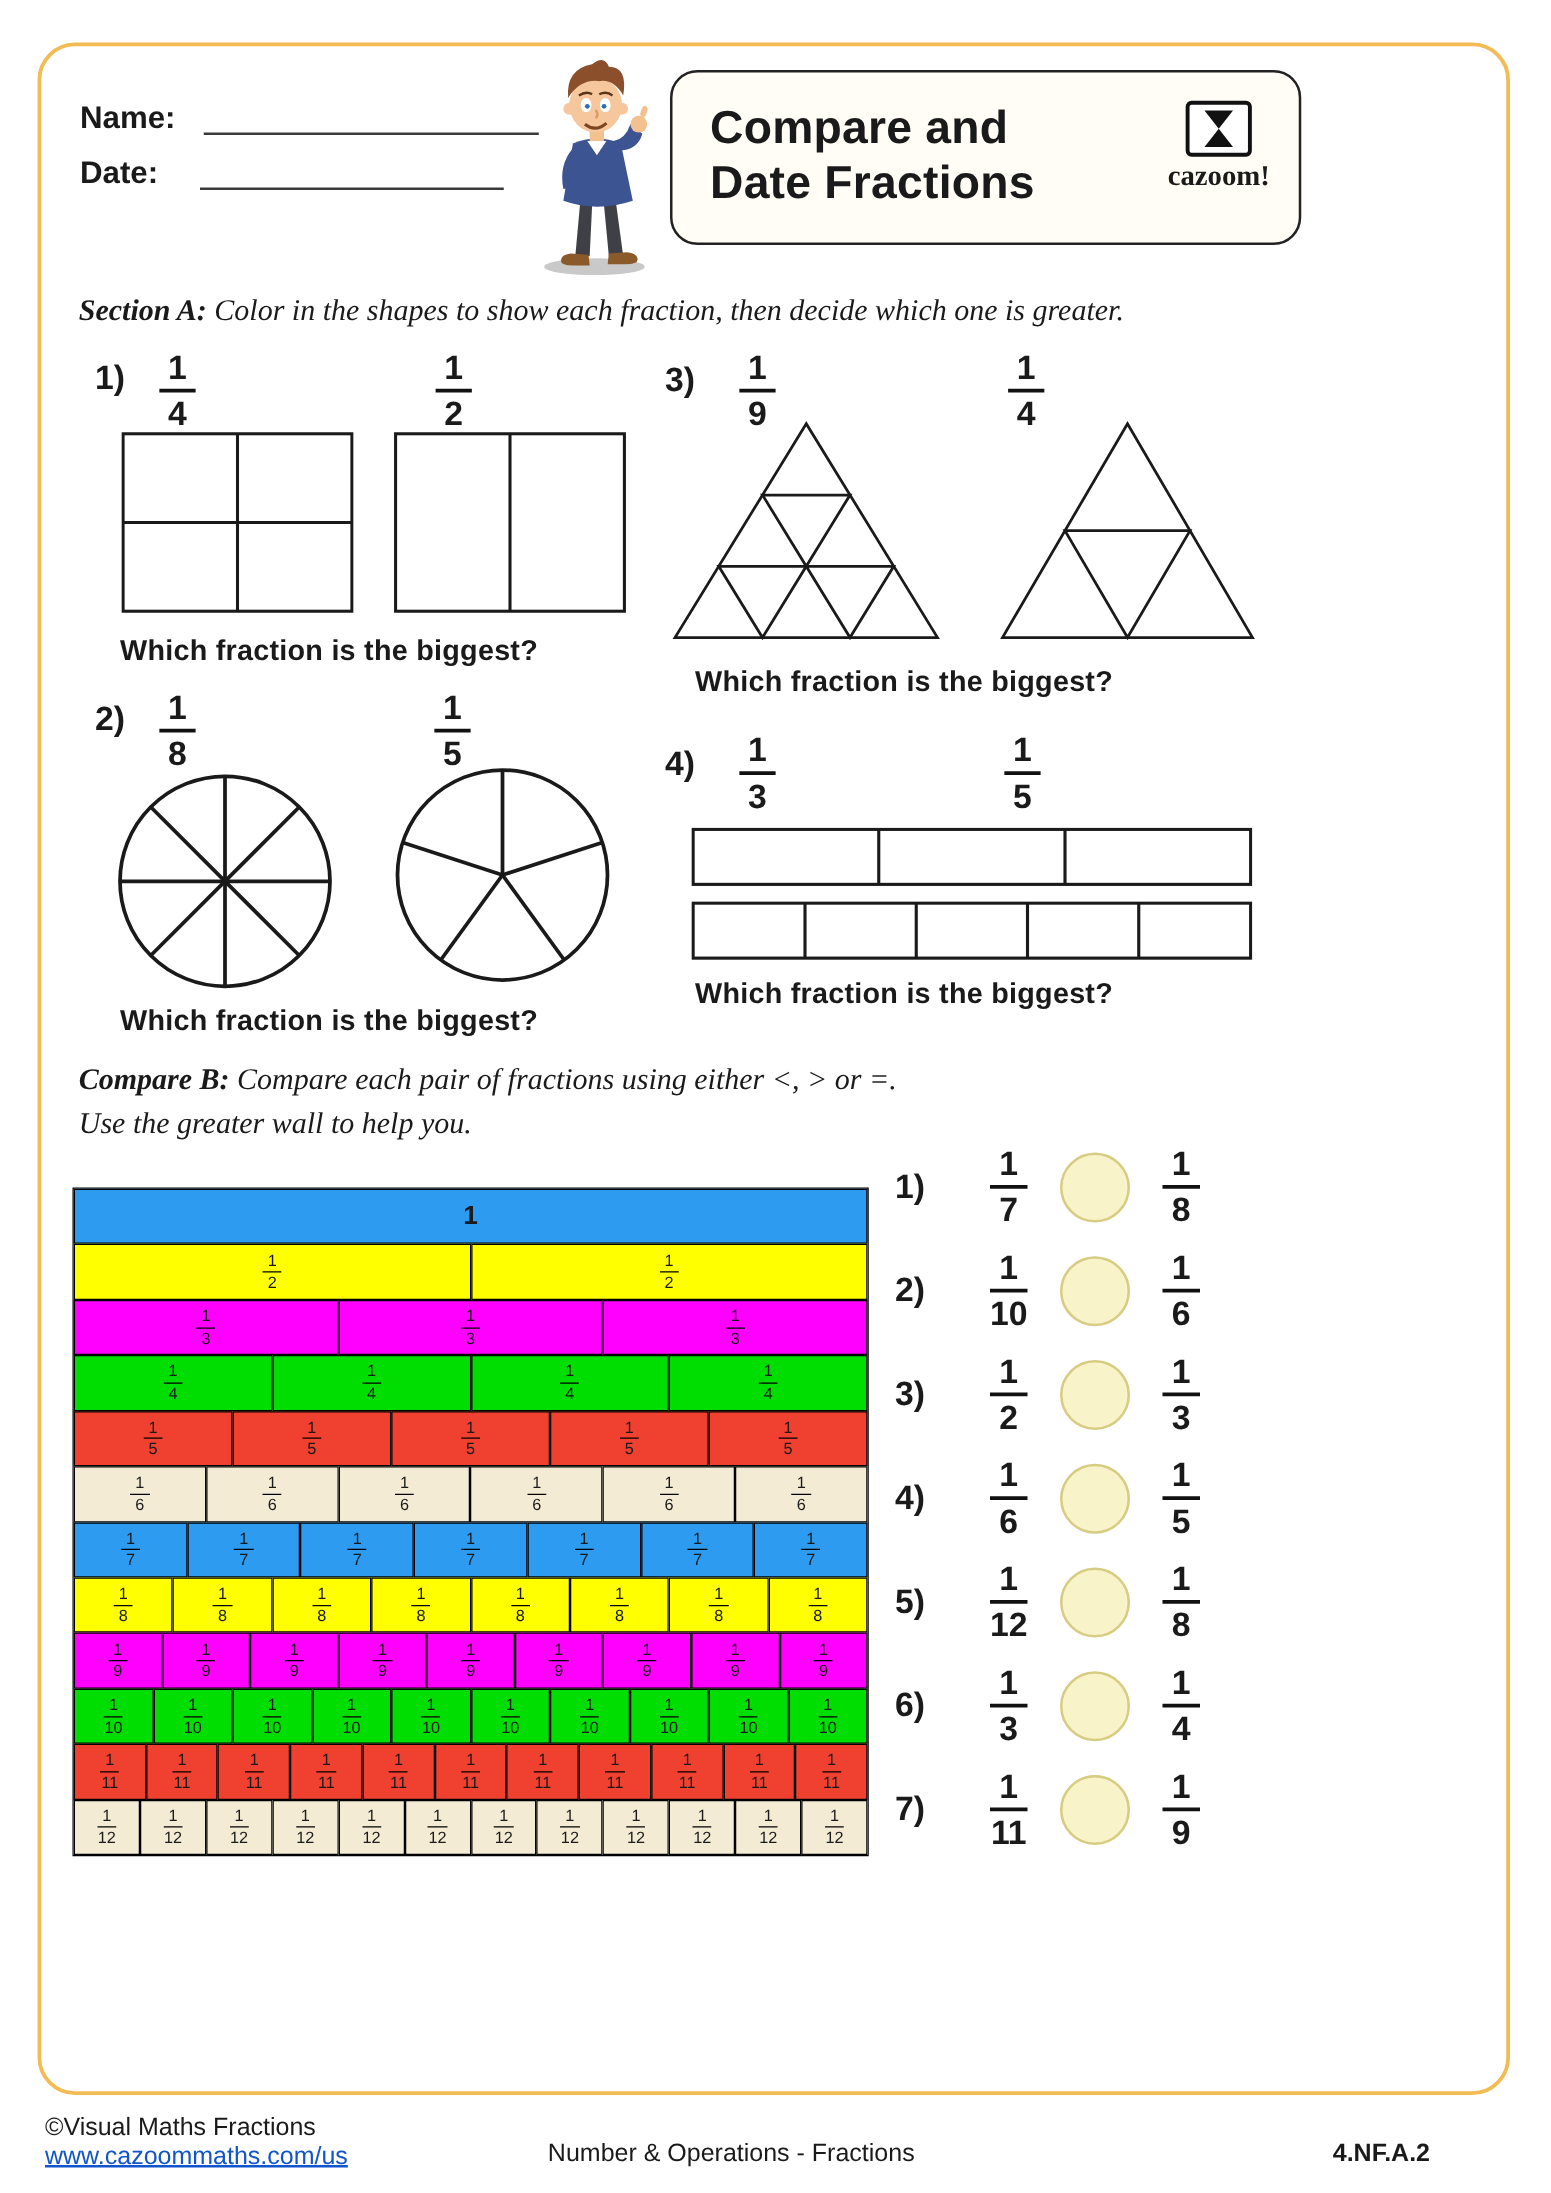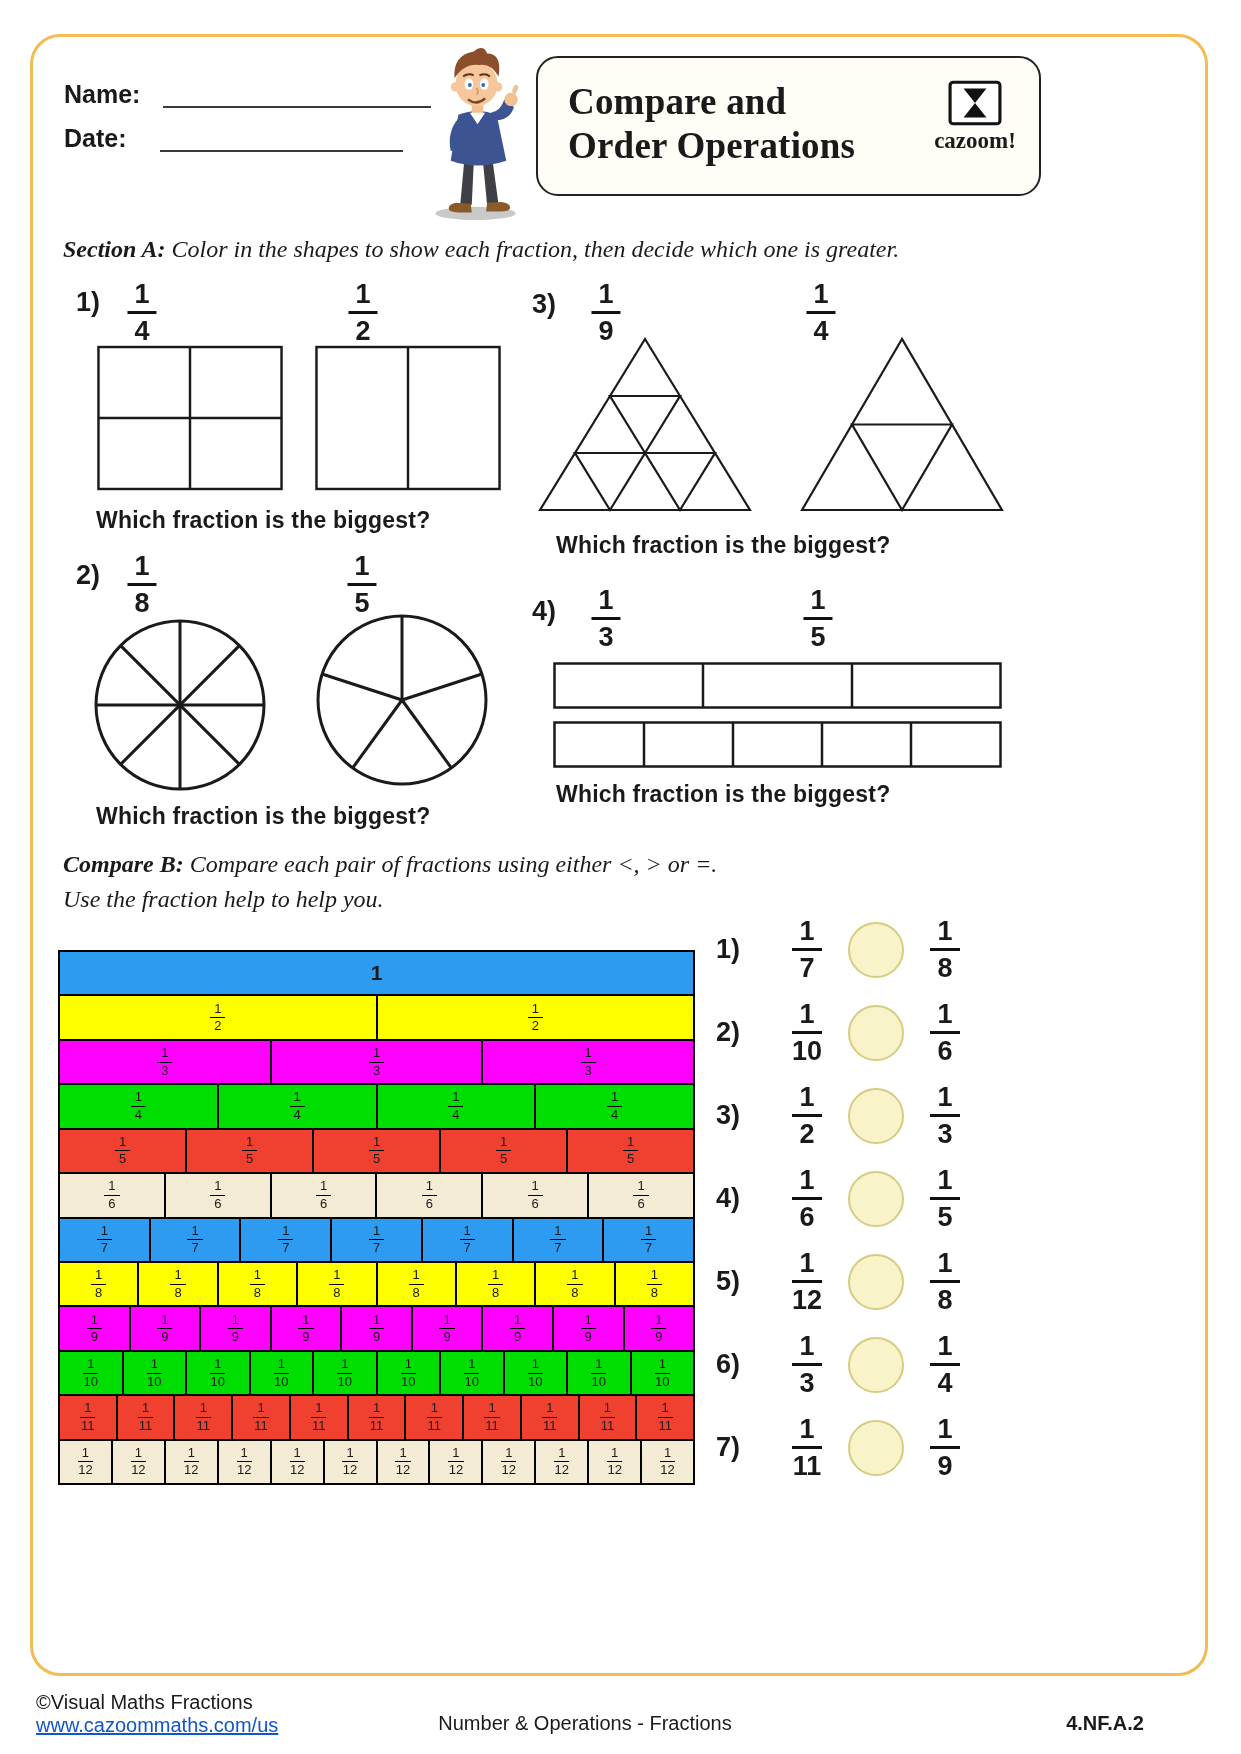--- a/index.html
+++ b/index.html
@@ -20,21 +20,21 @@
   }
   
   .fieldlabel { font-size: 25px; font-weight: bold; }
   .writeline { border-bottom: 2px solid #3a3a3a; height: 0; }
   .titlebox {
     position: absolute; left: 536px; top: 56px; width: 505px; height: 140px;
     background: #fffdf6; border: 2px solid #222; border-radius: 22px;
   }
   .titletext {
     position: absolute; left: 30px; top: 22px;
-    font-size: 37px; font-weight: 800; line-height: 1.18; letter-spacing: .2px; font-family: Liberation Serif, serif;
+    font-size: 37px; font-weight: 800; line-height: 1.18; letter-spacing: .2px;
   }
   .logo { position: absolute; right: 16px; top: 22px; width: 96px; text-align: center; }
   .logotext { font-family: "Liberation Serif", serif; font-weight: bold; font-size: 23px; margin-top: 2px; }
   
   .sec { font-family: "Liberation Serif", serif; font-size: 24px; font-style: italic; }
   .sec .seclabel { font-weight: bold; }
   
   .frac { display: inline-flex; flex-direction: column; align-items: center;
           font-weight: bold; font-size: 27px; line-height: 1.05; }
   .frac .fnum { border-bottom: 3.5px solid #111; padding: 0 7px 3px; }
@@ -101,21 +101,21 @@
       <path d="M45 38 q6 -4 11 -1" stroke="#5a3415" stroke-width="2" fill="none"></path>
       <path d="M62 37 q6 -3 11 1" stroke="#5a3415" stroke-width="2" fill="none"></path>
       <path d="M59 50 q3 4 0 7" stroke="#d89b6a" stroke-width="2" fill="none"></path>
       <path d="M50 62 q9 7 18 -1" stroke="#7a4520" stroke-width="2.5" fill="none"></path>
     </svg>
   </div>
 
   <div class="titlebox">
     <div class="titletext">
       <div>Compare and</div>
-      <div>Order Operations</div>
+      <div>Date Fractions</div>
     </div>
     <div class="logo">
       <svg viewBox="0 0 52 44" width="54" height="46" style="margin:0 auto;">
         <rect x="2" y="2" width="48" height="40" rx="3" fill="#ffffff" stroke="#111" stroke-width="3"></rect>
         <polygon points="15,8 37,8 26,22" fill="#111"></polygon>
         <polygon points="15,36 37,36 26,22" fill="#111"></polygon>
       </svg>
       <div class="logotext">cazoom!</div>
     </div>
   </div>
@@ -244,21 +244,21 @@
       <line x1="269" y1="1.5" x2="269" y2="45.5" stroke="#1a1a1a" stroke-width="2.5"></line>
       <line x1="358" y1="1.5" x2="358" y2="45.5" stroke="#1a1a1a" stroke-width="2.5"></line>
     </svg>
   </div>
   <div class="prompt" style="left:556px; top:781px;">Which fraction is the biggest?</div>
 
   <div class="abs sec" style="left:63px; top:851px; width:1080px;">
     <span class="seclabel">Compare B:</span>
     <span>Compare each pair of fractions using either &lt;, &gt; or =.</span>
   </div>
-  <div class="abs sec" style="left:63px; top:886px;">Use the fraction help to help you.</div>
+  <div class="abs sec" style="left:63px; top:886px;">Use the greater wall to help you.</div>
 
   <div class="wall">
       <div class="wall-row">
         <div class="wall-cell" style="background: rgb(45, 155, 240);">
           <span class="wall-whole">1</span>
         </div>
       </div>
       <div class="wall-row">
         <div class="wall-cell" style="background: rgb(255, 255, 0);">
           <span class="wfrac">

